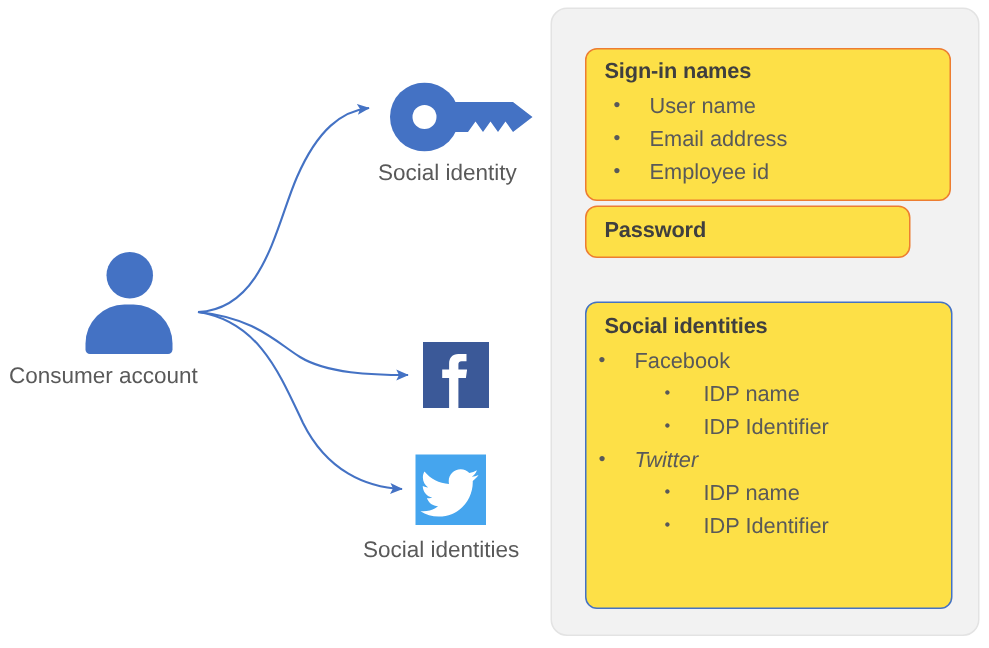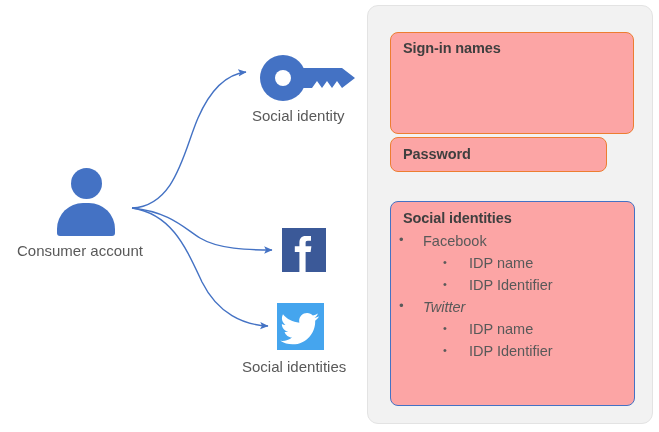--- a/index.html
+++ b/index.html
@@ -28,21 +28,21 @@
     height: 419px;
     background: #f2f2f2;
     border: 1px solid #e3e3e3;
     border-radius: 11px;
     box-sizing: border-box;
   }
 
   
   .box {
     position: absolute;
-    background: #fca5a5;
+    background: #fde047;
     box-sizing: border-box;
     border-radius: 8px;
   }
   .box-orange { border: 1.4px solid #ed7d31; }
   .box-blue   { border: 1.4px solid #4472c4; }
 
   .box-signin   { left: 390px; top: 32px;  width: 244px; height: 102px; }
   .box-password { left: 390px; top: 137px; width: 217px; height: 35px; }
   .box-social   { left: 390px; top: 201px; width: 245px; height: 205px; }
 
@@ -153,21 +153,21 @@
     background: #45a5ee;
   }
 
   
   .caption {
     position: absolute;
     font-size: 15px;
     color: #595959;
     white-space: nowrap;
   }
-  .cap-consumer { left: 6px;   top: 242px; margin-left: 11px; }
+  .cap-consumer { left: 6px;   top: 242px; }
   .cap-local    { left: 252px; top: 107px; }
   .cap-social   { left: 242px; top: 358px; }
 
   
   .arrows {
     position: absolute;
     left: 0;
     top: 0;
     width: 659px;
     height: 432px;
@@ -218,20 +218,25 @@
     <svg width="47" height="47" viewBox="0 0 47 47" xmlns="http://www.w3.org/2000/svg">
       <path d="M42,13.6 c-1.4,0.65 -2.95,1.08 -4.55,1.28 1.65,-1 2.9,-2.55 3.5,-4.4 -1.55,0.9 -3.25,1.55 -5.05,1.92 -1.45,-1.55 -3.5,-2.5 -5.8,-2.5 -4.4,0 -7.95,3.55 -7.95,7.95 0,0.62 0.07,1.22 0.2,1.8 -6.6,-0.33 -12.45,-3.5 -16.37,-8.3 -0.68,1.17 -1.07,2.53 -1.07,3.98 0,2.75 1.4,5.18 3.53,6.6 -1.3,-0.04 -2.52,-0.4 -3.6,-1 v0.1 c0,3.85 2.74,7.07 6.38,7.8 -0.67,0.18 -1.37,0.28 -2.1,0.28 -0.51,0 -1.01,-0.05 -1.49,-0.14 1.01,3.16 3.95,5.46 7.43,5.52 -2.72,2.13 -6.15,3.4 -9.88,3.4 -0.64,0 -1.27,-0.04 -1.9,-0.11 3.53,2.26 7.72,3.58 12.22,3.58 14.66,0 22.68,-12.14 22.68,-22.67 0,-0.35 -0.01,-0.69 -0.02,-1.03 1.56,-1.12 2.91,-2.53 3.98,-4.13 Z" fill="#ffffff"></path>
     </svg>
   </div>
   <div class="caption cap-social">Social identities</div>
 
   <div class="grey-panel"></div>
 
   <div class="box box-orange box-signin">
     <div class="box-title">Sign-in names</div>
+    <ul class="blist signin-list">
+      <li>User name</li>
+      <li>Email address</li>
+      <li>Employee id</li>
+    </ul>
   </div>
 
   <div class="box box-orange box-password">
     <div class="box-title">Password</div>
   </div>
 
   <div class="box box-blue box-social">
     <div class="box-title">Social identities</div>
     <ul class="blist social-list">
       <li>Facebook</li>

